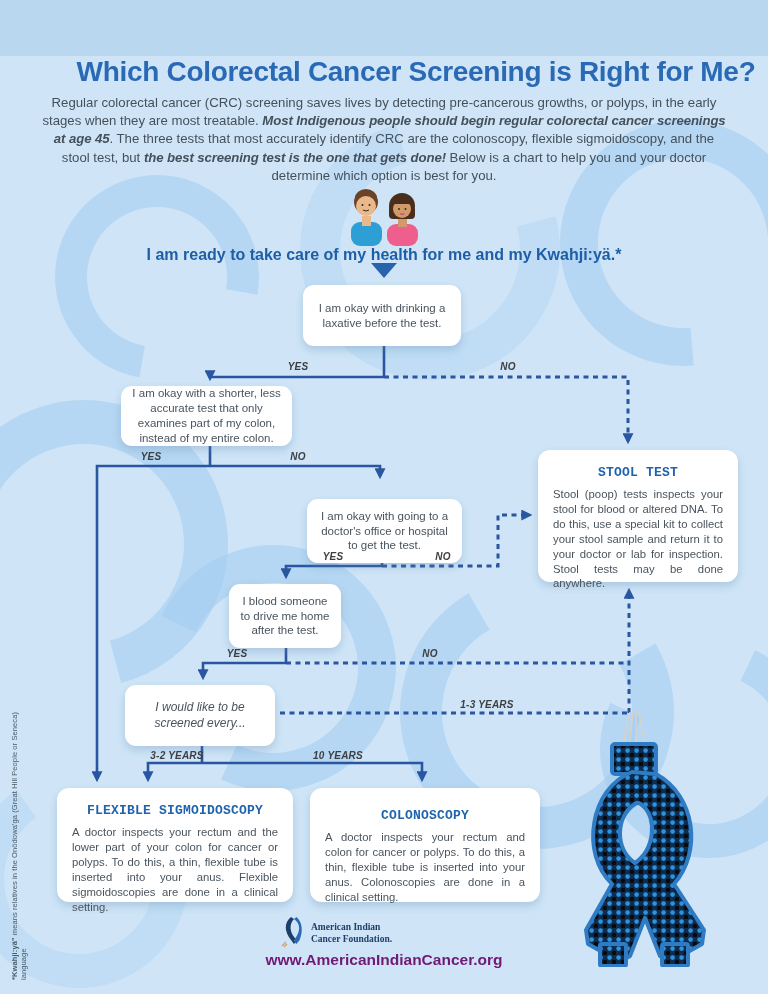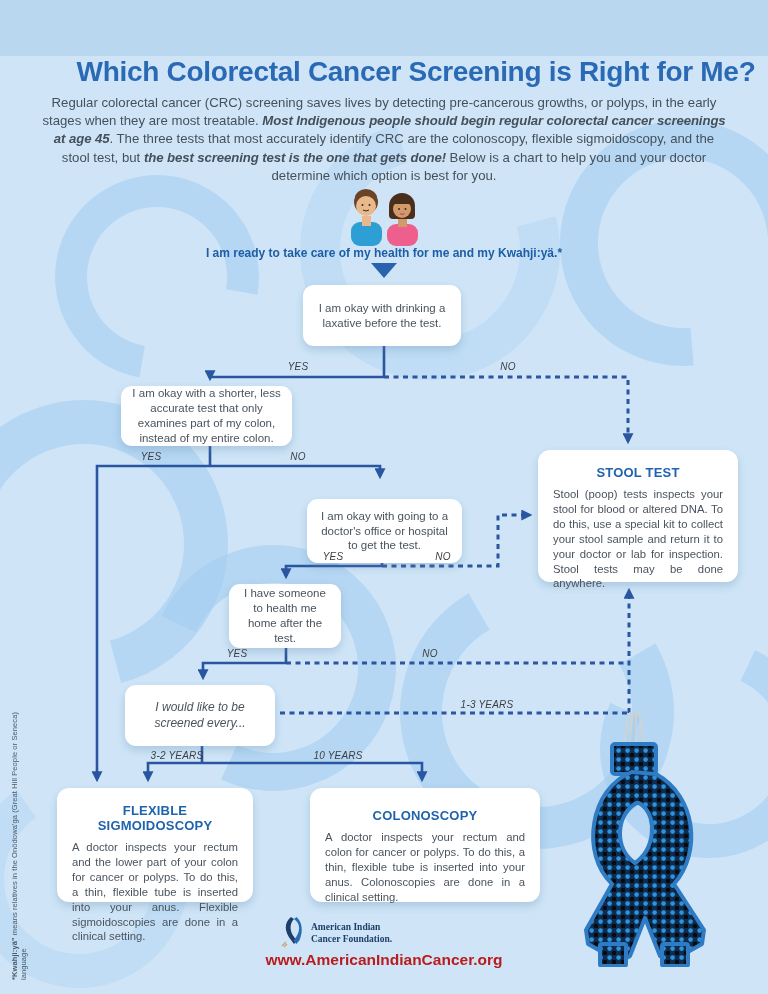--- a/index.html
+++ b/index.html
@@ -17,54 +17,54 @@
   .s7{left:300px;top:120px;width:180px;height:180px;border-width:40px;border-right-color:transparent;transform:rotate(-60deg);opacity:.6;}
   .s8{left:-30px;top:770px;width:150px;height:150px;border-width:34px;border-top-color:transparent;transform:rotate(10deg);opacity:.6;}
 
   .title{position:absolute;left:0;top:56px;width:768px;text-align:center;margin:0;
          font-size:28px;font-weight:800;color:#2a6ab5;letter-spacing:-0.3px;z-index:2;padding-left:32px;}
   .intro{position:absolute;left:39px;top:94px;width:690px;margin:0;text-align:center;
          font-size:13.2px;line-height:1.38;color:#44505b;z-index:2;}
   .intro b i{letter-spacing:-0.1px;}
 
   .people{position:absolute;left:342px;top:182px;z-index:2;}
-  .ready{position:absolute;left:0;top:246px;width:768px;text-align:center;font-size:12px;font-weight:700;
+  .ready{position:absolute;left:0;top:246px;width:768px;text-align:center;font-size:16px;font-weight:700;
          color:#1d5ea6;z-index:2;}
   .ready strong{font-weight:800;}
 
   svg.connectors{position:absolute;left:0;top:0;width:768px;height:994px;z-index:1;pointer-events:none;}
 
   .qbox{position:absolute;background:#ffffff;border-radius:11px;box-sizing:border-box;
         box-shadow:0 4px 8px rgba(96,137,177,.32);display:flex;align-items:center;justify-content:center;
         text-align:center;color:#4a545e;font-size:11.5px;line-height:1.3;padding:8px 10px;z-index:2;}
   .q1{left:303px;top:285px;width:158px;height:61px;}
   .q2{left:121px;top:386px;width:171px;height:60px;}
   .q3{left:307px;top:499px;width:155px;height:64px;}
   .q4{left:229px;top:584px;width:112px;height:64px;}
   .q5{left:125px;top:685px;width:150px;height:61px;font-size:12px;font-style:italic;}
 
   .obox{position:absolute;background:#ffffff;border-radius:12px;box-sizing:border-box;
         box-shadow:0 4px 9px rgba(96,137,177,.32);padding:15px 15px;z-index:2;}
-  .obox h3{margin:0 0 7px 0;text-align:center;font-size:13px;font-weight:800;color:#1e63ae;letter-spacing:.2px;}
+  .obox h3{margin:0 0 7px 0;text-align:center;font-size:13px;font-weight:800;color:#1e63ae;letter-spacing:.2px;font-family:Liberation Mono, monospace;}
   .obox p{margin:0;font-size:11.3px;line-height:1.32;color:#4a545e;text-align:justify;}
   .stool{left:538px;top:450px;width:200px;height:132px;}
-  .flexsig{left:57px;top:788px;width:196px;height:114px;}
+  .flexsig{left:57px;top:788px;width:236px;height:114px;}
   .colono{left:310px;top:788px;width:230px;height:114px;padding-top:20px;}
 
-  .lbl{position:absolute;transform:translateX(-50%);font-style:italic;font-weight:400;font-size:10px;
+  .lbl{position:absolute;transform:translateX(-50%);font-style:italic;font-weight:700;font-size:10px;
        color:#3c3f42;letter-spacing:.2px;z-index:3;white-space:nowrap;}
 
   .ribbon-art{position:absolute;left:562px;top:712px;z-index:2;}
 
   .footnote{position:absolute;left:10px;top:688px;width:16px;height:292px;z-index:3;
             writing-mode:vertical-rl;transform:rotate(180deg);font-size:7.5px;color:#4a5a68;letter-spacing:.1px;}
 
   .logo{position:absolute;left:0;top:916px;width:672px;display:flex;align-items:center;justify-content:center;gap:7px;z-index:3;}
   .logo-text{font-family:"Liberation Serif",serif;font-weight:700;color:#1d3e69;font-size:9.5px;line-height:1.25;text-align:left;}
-  .url{position:absolute;left:0;top:951px;width:768px;text-align:center;font-size:15.5px;font-weight:800;color:#b91c1c;z-index:3;}
+  .url{position:absolute;left:0;top:951px;width:768px;text-align:center;font-size:15.5px;font-weight:800;color:#701a75;z-index:3;}
 </style>
 </head>
 <body>
 
 <div class="page">
   <div class="top-band"></div>
 
   <div class="swirl s1"></div>
   <div class="swirl s2"></div>
   <div class="swirl s3"></div>
@@ -127,21 +127,21 @@
       <path stroke-dasharray="5 4.5" stroke-width="3" d="M280 713 H629"></path>
       <path d="M202 746 V763"></path>
       <path d="M202 763 H148 V779" marker-end="url(#ah)"></path>
       <path d="M202 763 H422 V779" marker-end="url(#ah)"></path>
     </g>
   </svg>
 
   <div class="qbox q1">I am okay with drinking a laxative before the test.</div>
   <div class="qbox q2">I am okay with a shorter, less accurate test that only examines part of my colon, instead of my entire colon.</div>
   <div class="qbox q3">I am okay with going to a doctor's office or hospital to get the test.</div>
-  <div class="qbox q4">I have someone to health me home after the test.</div>
+  <div class="qbox q4">I blood someone to drive me home after the test.</div>
   <div class="qbox q5">I would like to be screened every...</div>
 
   <span class="lbl" style="left:298px;top:361px;">YES</span>
   <span class="lbl" style="left:508px;top:361px;">NO</span>
   <span class="lbl" style="left:151px;top:451px;">YES</span>
   <span class="lbl" style="left:298px;top:451px;">NO</span>
   <span class="lbl" style="left:333px;top:551px;">YES</span>
   <span class="lbl" style="left:443px;top:551px;">NO</span>
   <span class="lbl" style="left:237px;top:648px;">YES</span>
   <span class="lbl" style="left:430px;top:648px;">NO</span>

